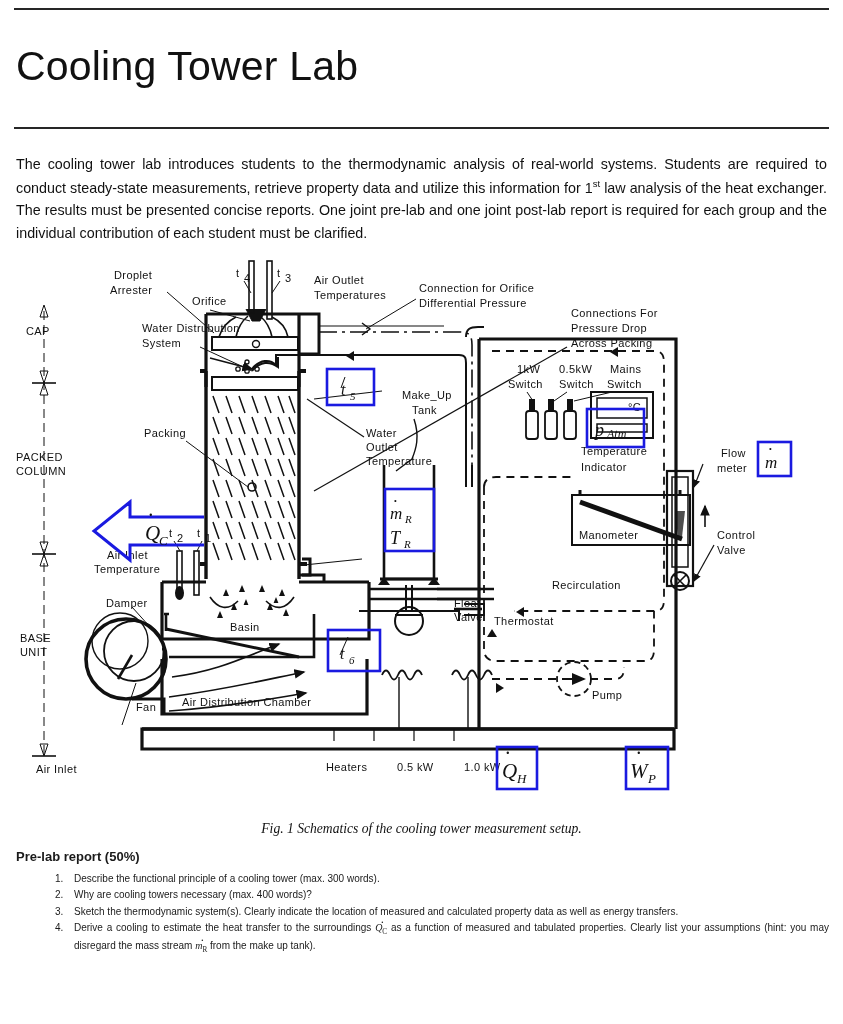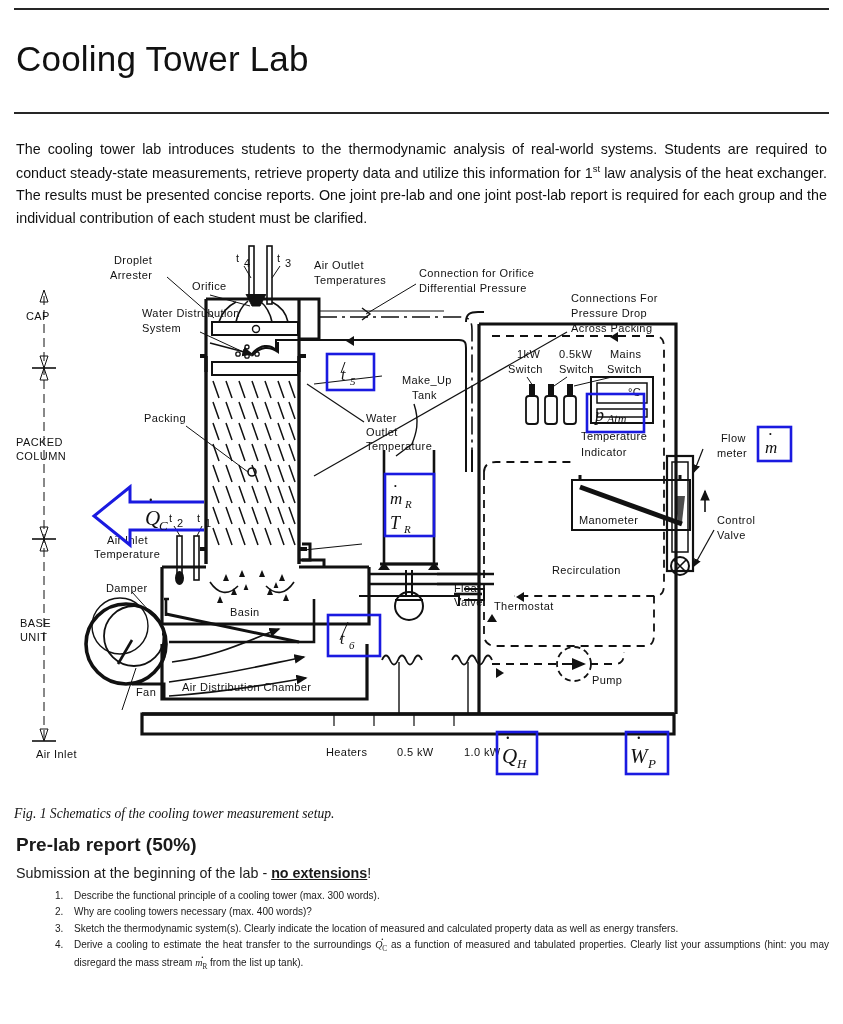--- a/index.html
+++ b/index.html
@@ -11,21 +11,21 @@
     color: #1a1a1a;
     overflow: hidden;
     position: relative;
   }
   .page { position:relative; width:843px; height:1024px; padding: 0 14px; }
 
   .rule-top { height:2px; background:#262626; margin: 8px 0 0 0; }
   .rule-bot { height:2px; background:#262626; margin: 0; }
 
   .title {
-    font-size: 35px;
+    font-size: 41px;
     font-weight: 400;
     letter-spacing: .2px;
     line-height: 1.15;
     padding: 6px 2px 9px 2px;
     color:#111;
   }
 
   .intro {
     font-size: 14.3px;
     line-height: 1.58;
@@ -33,30 +33,30 @@
     padding: 10px 2px 0 2px;
     color:#111;
   }
   .intro sup { font-size: 9.5px; vertical-align: super; }
 
   
   .figure-wrap { position:relative; width:815px; height:560px; margin: 4px 0 0 0; }
   svg.schematic { display:block; }
 
   .caption {
-    text-align:left;
+    text-align:center;
     font-size: 13.6px;
     font-style: italic;
     font-family: "Liberation Serif", serif;
     padding-top: 2px;
     color:#111;
   }
 
   .sec-head {
-    font-size: 19px;
+    font-size: 13px;
     font-weight: bold;
     padding: 12px 2px 0 2px;
   }
   .sub-line {
     font-size: 14.3px;
     padding: 9px 2px 0 2px;
   }
   .sub-line .u { text-decoration: underline; font-weight: bold; }
 
   ol.tasks {
@@ -477,23 +477,22 @@
       <text class="bluetxt" x="622" y="501" font-size="20" font-style="normal">·</text>
     </g>
 
   </svg>
   </div>
 
   <div class="caption">Fig. 1  Schematics of the cooling tower measurement setup.</div>
 
   <div class="sec-head">Pre-lab report (50%)</div>
 
-  <div class="sub-line"><span>Submission at the beginning of the lab - </span><span class="u">no extensions</span><span>!</span></div>
 
   <ol class="tasks">
     <li>Describe the functional principle of a cooling tower (max. 300 words).</li>
     <li>Why are cooling towers necessary (max. 400 words)?</li>
     <li>Sketch the thermodynamic system(s). Clearly indicate the location of measured and calculated property data as well as energy transfers.</li>
-    <li><span>Derive a cooling to estimate the heat transfer to the surroundings </span><span class="mth dotover"><span>Q</span><sub>C</sub></span><span> as a function of measured and tabulated properties. Clearly list your assumptions (hint: you may disregard the mass stream </span><span class="mth dotover"><span>m</span><sub>R</sub></span><span> from the list up tank).</span></li>
+    <li><span>Derive a cooling to estimate the heat transfer to the surroundings </span><span class="mth dotover"><span>Q</span><sub>C</sub></span><span> as a function of measured and tabulated properties. Clearly list your assumptions (hint: you may disregard the mass stream </span><span class="mth dotover"><span>m</span><sub>R</sub></span><span> from the make up tank).</span></li>
 
   </ol>
 
 </div>
 
 </body></html>

